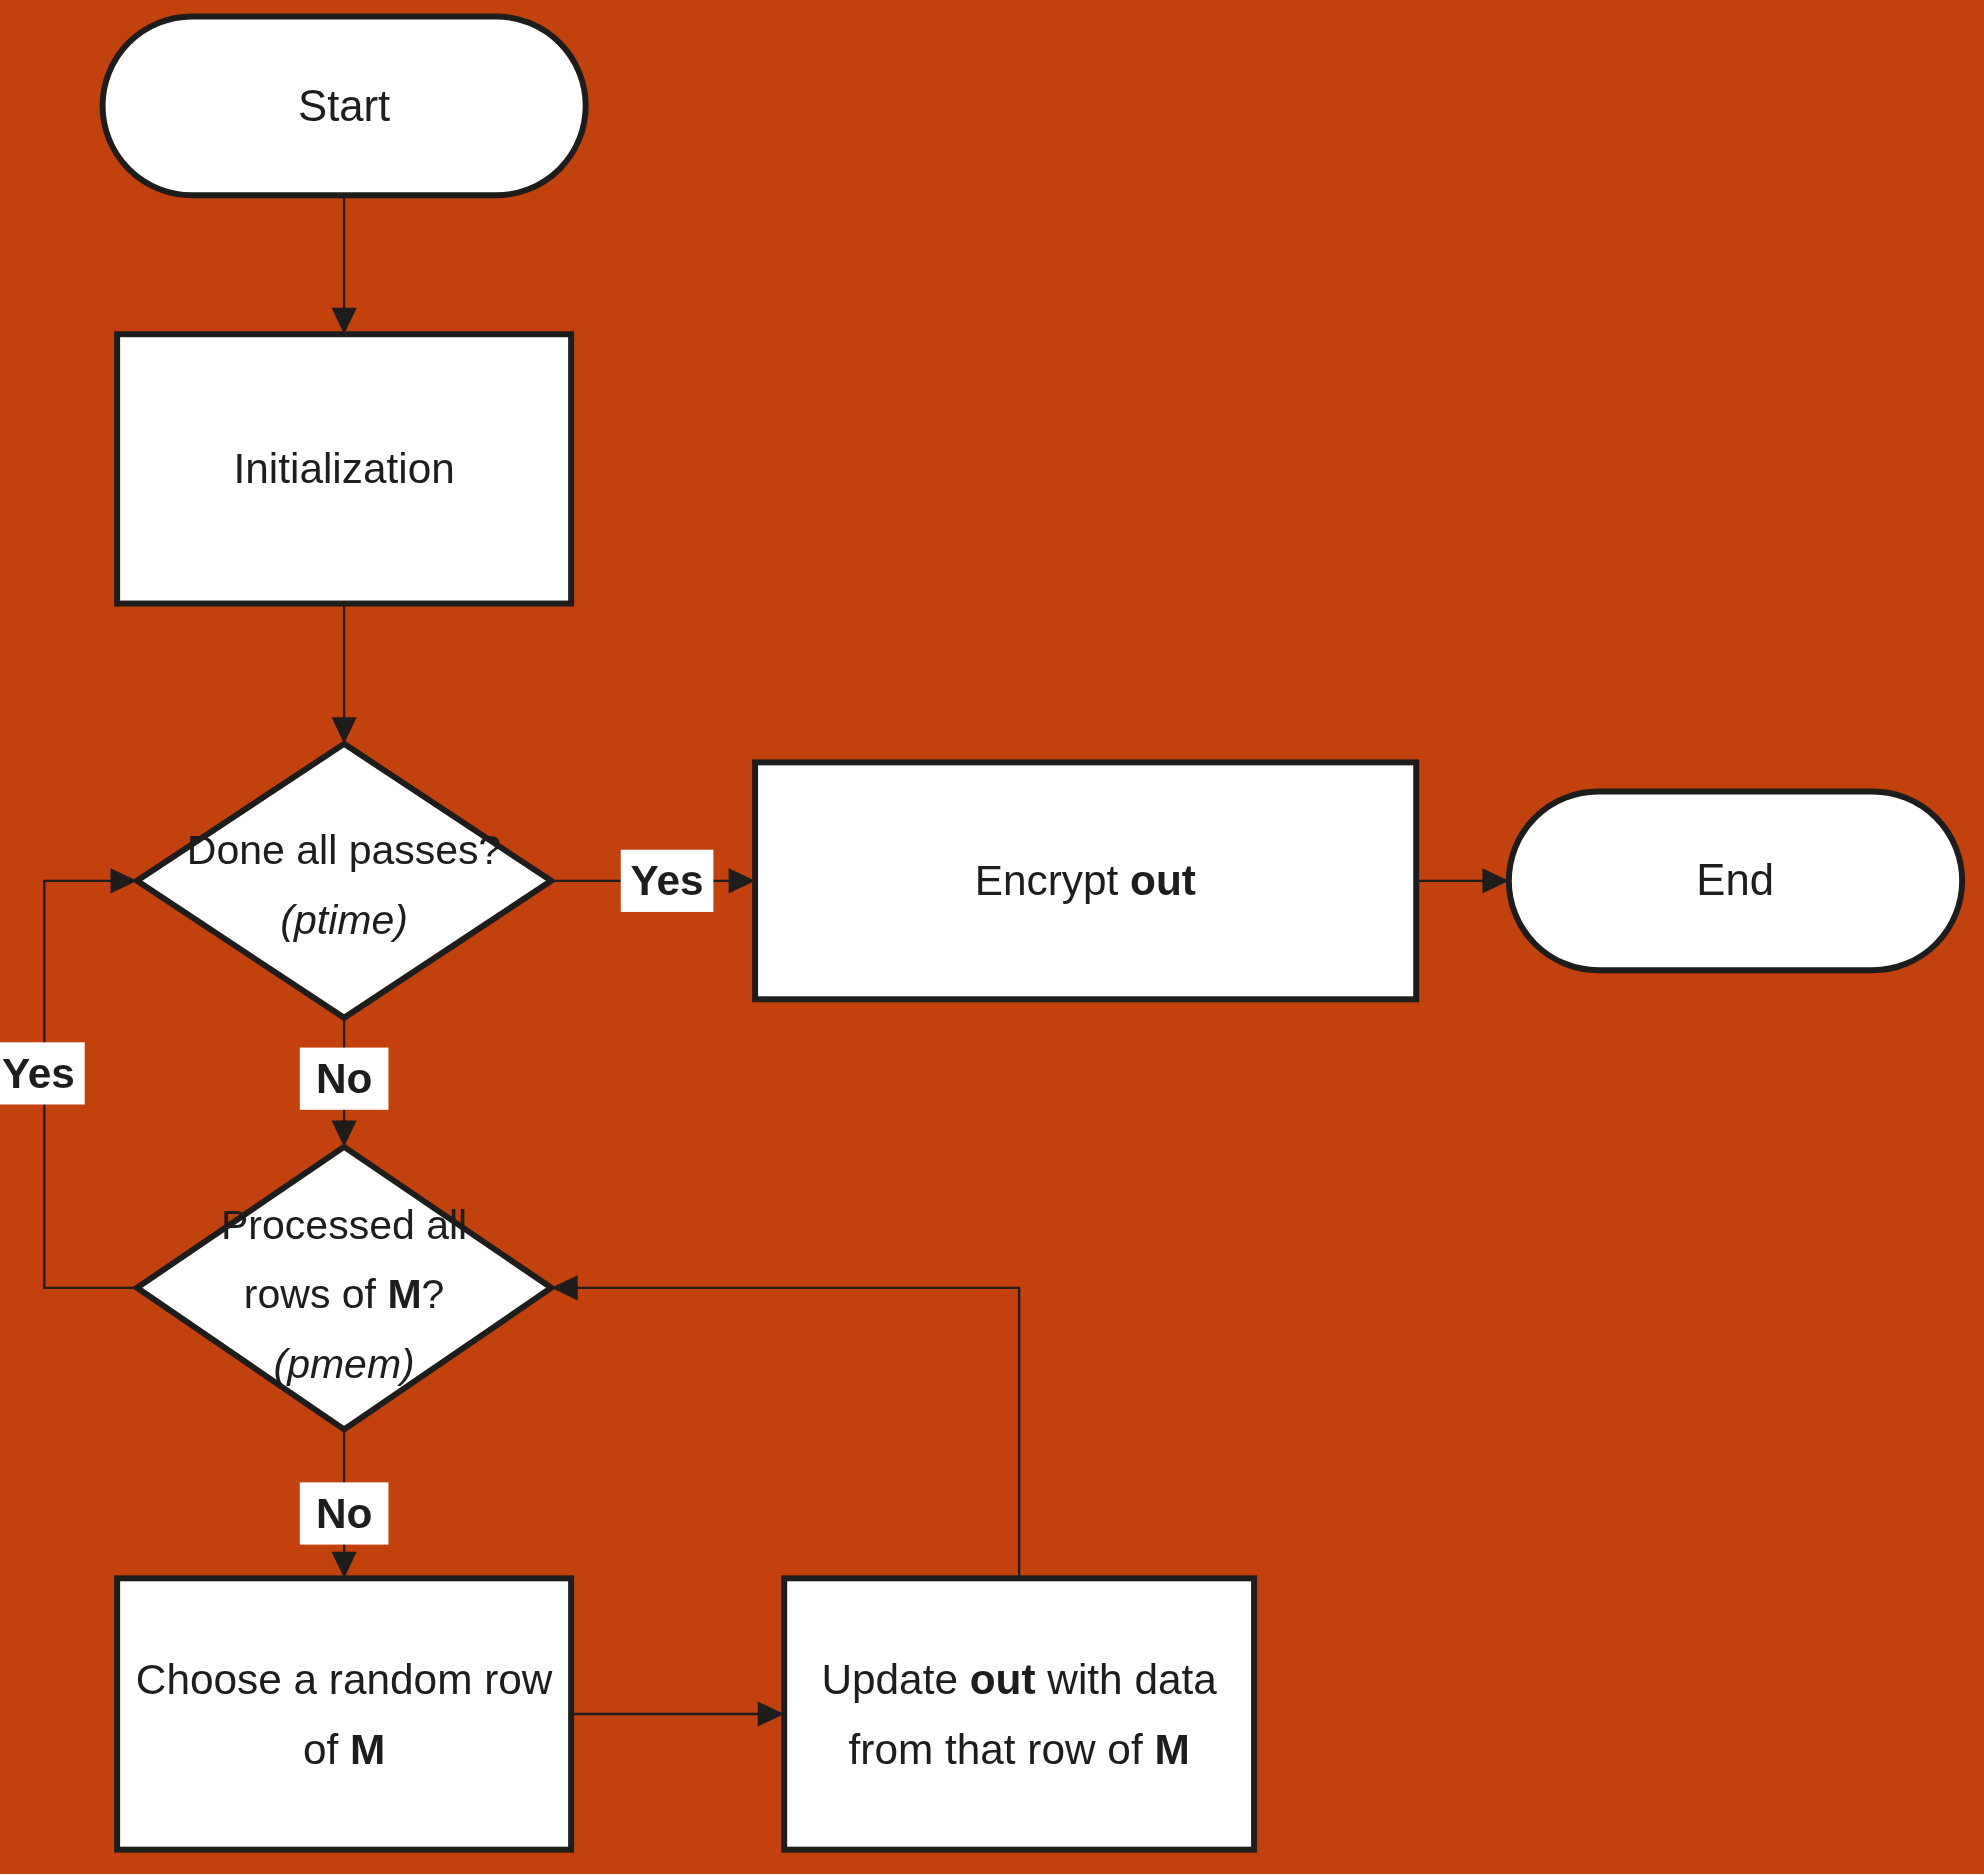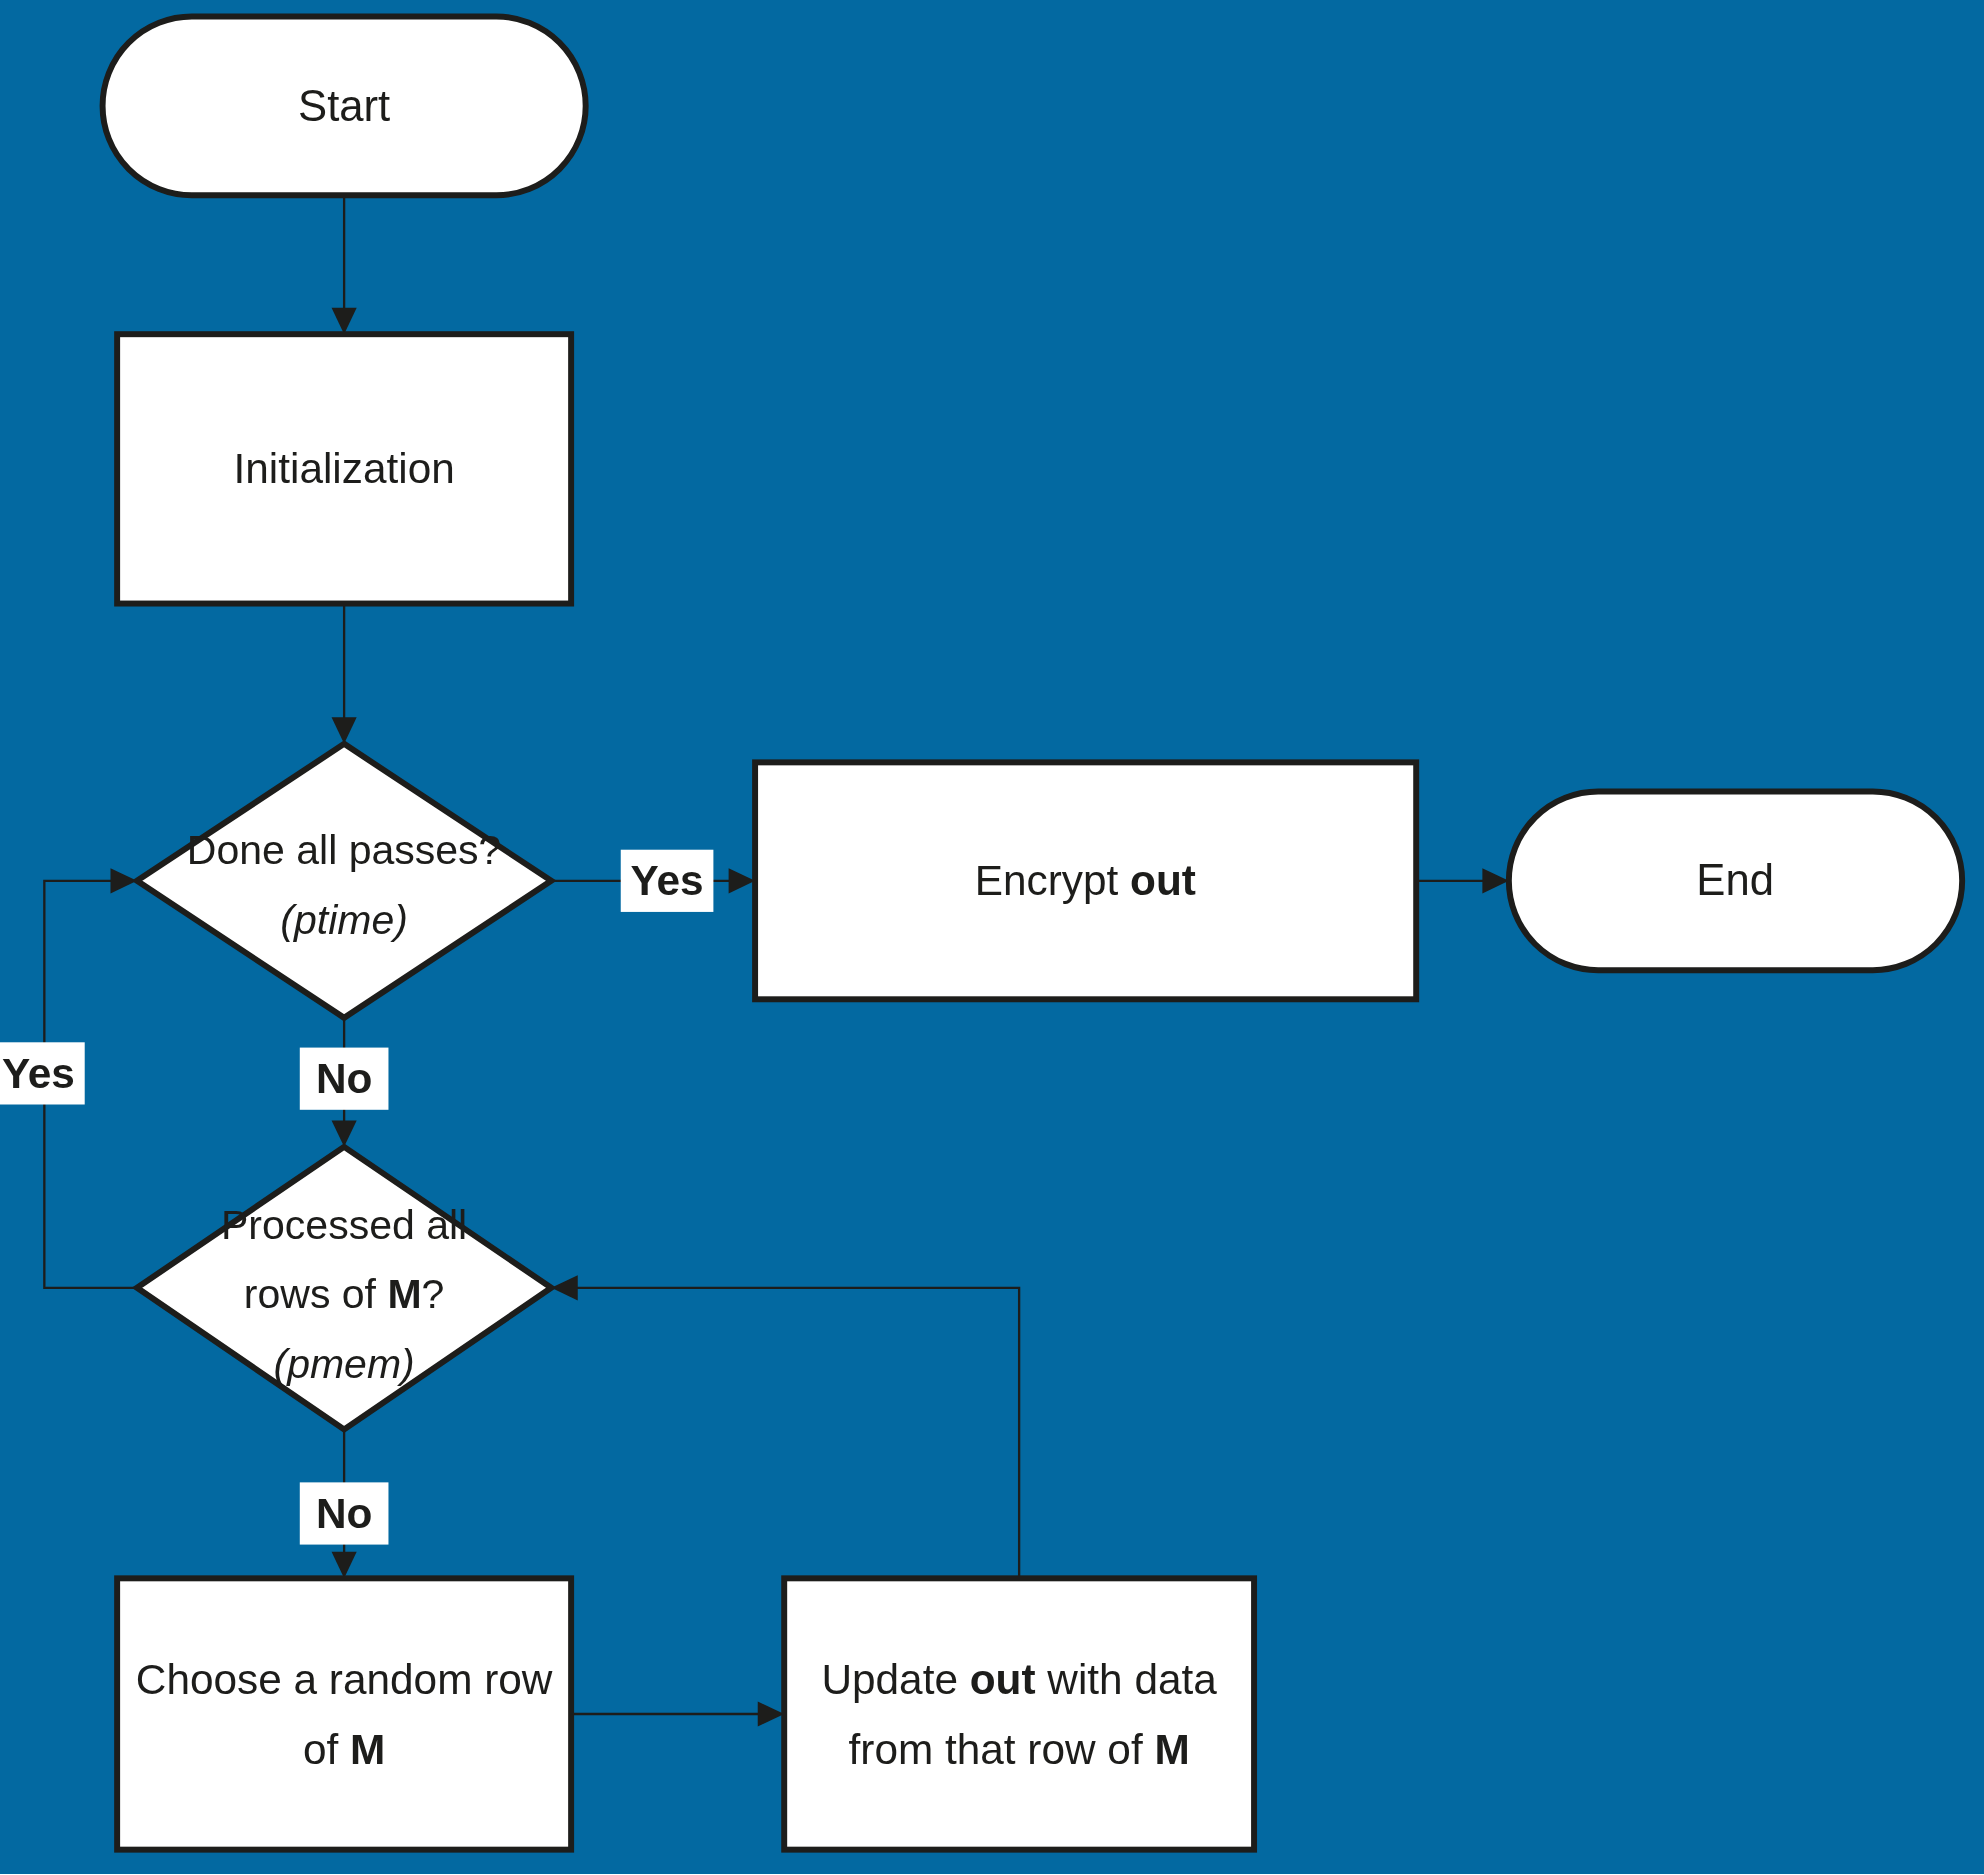--- a/index.html
+++ b/index.html
@@ -2,21 +2,21 @@
 <html style="font-size:10.6px"><head>
 <meta charset="utf-8">
 <style>
   html, body {
     margin: 0;
     padding: 0;
     background: #ffffff;
   }
   .page {
     width: 100vw;
-    background: #0369a1;
+    background: #c2410c;
   }
   svg {
     display: block;
     width: 100%;
     height: auto;
   }
   svg text {
     font-family: "Liberation Sans", "DejaVu Sans", sans-serif;
     fill: #1d1d1b;
     white-space: pre;

